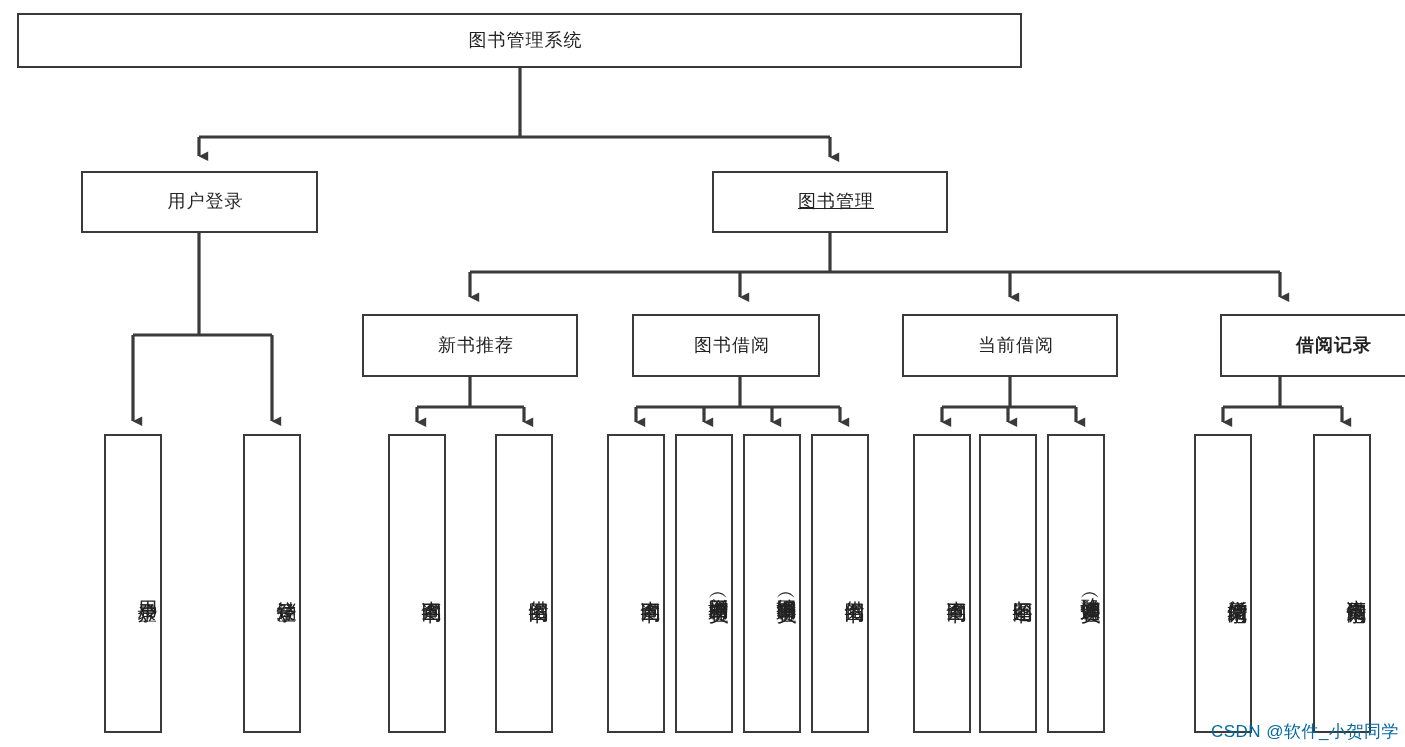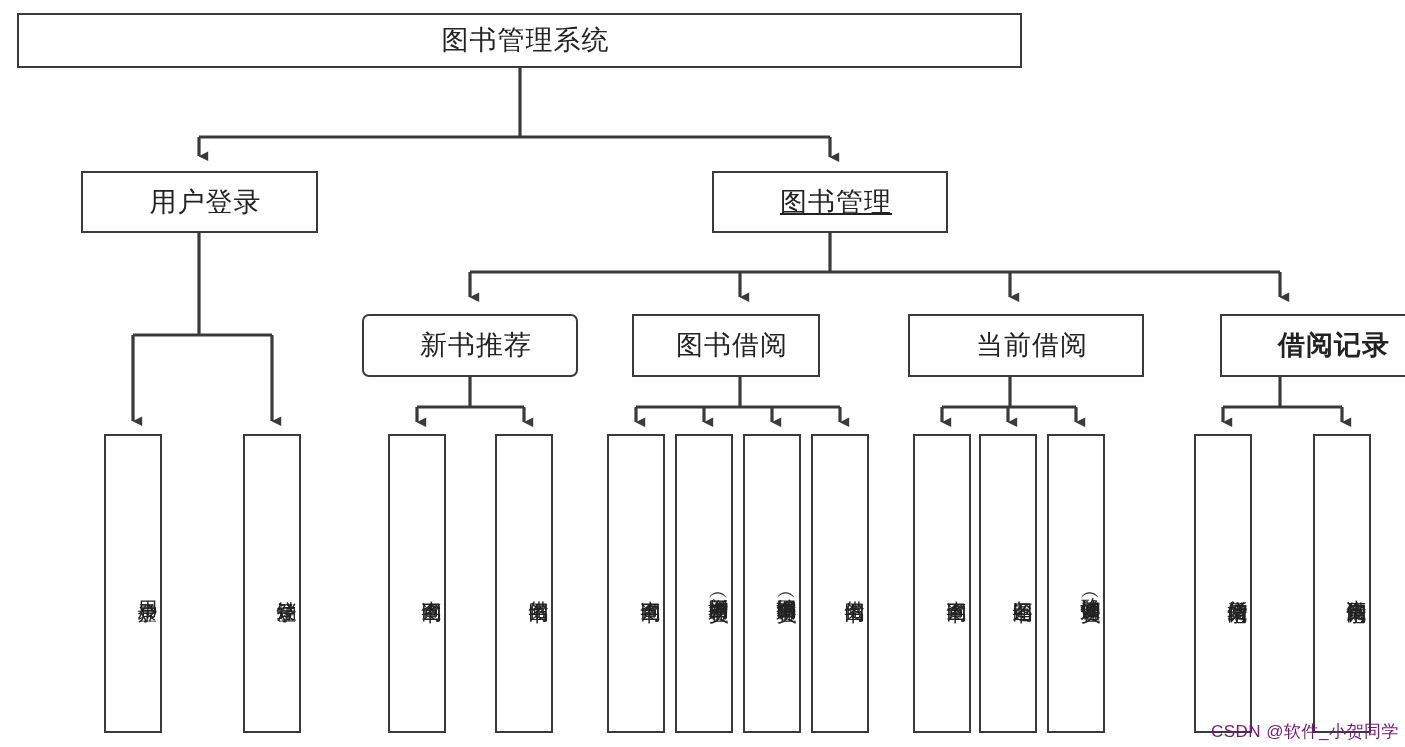--- a/index.html
+++ b/index.html
@@ -10,21 +10,21 @@
     position:absolute;
     box-sizing:border-box;
     background:#ffffff;
     border:2px solid #3a3a3a;
     display:flex;
     align-items:center;
     justify-content:center;
     color:#222222;
   }
   .node.h{
-    font-size:27px;
+    font-size:18px;
     line-height:1.2;
     letter-spacing:1px;
     white-space:nowrap;
     padding-left:12px;
   }
   .node.v{
     font-size:20px;
     line-height:1.28;
     letter-spacing:1px;
     writing-mode:vertical-rl;
@@ -37,21 +37,21 @@
   .node.v .vtxt{
     writing-mode:vertical-rl;
     text-orientation:upright;
     display:block;
   }
   #watermark{
     position:absolute;
     right:6px;
     bottom:4px;
     font-size:17px;
-    color:#701a75;
+    color:#0369a1;
     white-space:nowrap;
     letter-spacing:0.5px;
   }
 </style>
 </head>
 <body>
 
 <div id="canvas">
 
   <svg class="wires" viewBox="0 0 1405 747" xmlns="http://www.w3.org/2000/svg">
@@ -112,29 +112,29 @@
   </div>
 
   <div class="node h" style="left:81px;top:171px;width:237px;height:62px;">
     <span>用户登录</span>
   </div>
 
   <div class="node h" style="left:712px;top:171px;width:236px;height:62px;text-decoration:underline;">
     <span>图书管理</span>
   </div>
 
-  <div class="node h" style="left:362px;top:314px;width:216px;height:63px;border-radius:7px;">
+  <div class="node h" style="left:362px;top:314px;width:216px;height:63px;">
     <span>新书推荐</span>
   </div>
 
   <div class="node h" style="left:632px;top:314px;width:188px;height:63px;">
     <span>图书借阅</span>
   </div>
 
-  <div class="node h" style="left:902px;top:314px;width:236px;height:63px;margin-left:6px;">
+  <div class="node h" style="left:902px;top:314px;width:216px;height:63px;">
     <span>当前借阅</span>
   </div>
 
   <div class="node h" style="left:1220px;top:314px;width:216px;height:63px;font-weight:bold;">
     <span>借阅记录</span>
   </div>
 
   <div class="node v" style="left:104px;top:434px;width:58px;height:299px;">
     <span class="vtxt">用户登录</span>
   </div>

